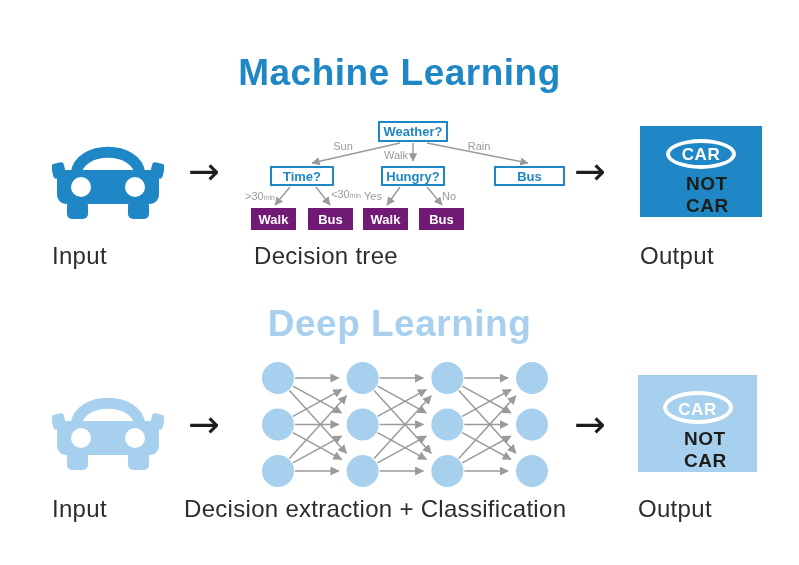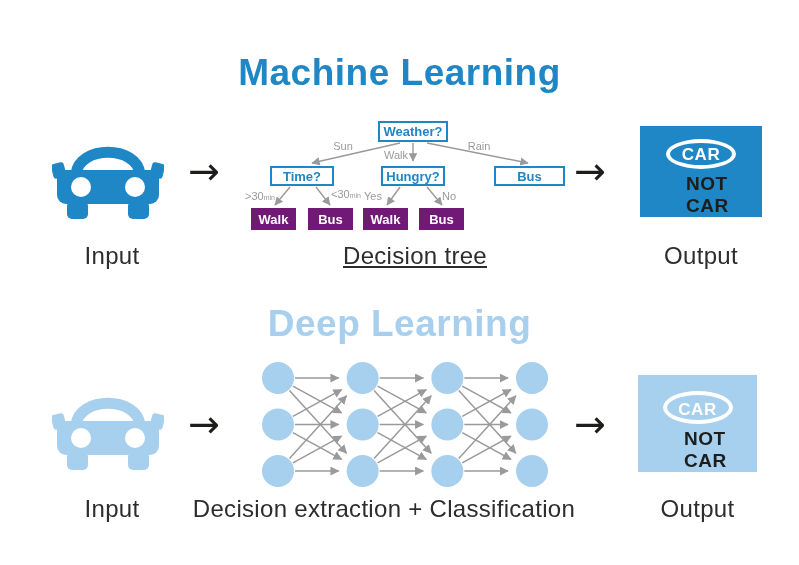--- a/index.html
+++ b/index.html
@@ -14,21 +14,21 @@
   .title-ml{top:54px;color:#1f87c5;}
   .title-dl{top:305px;color:#a8d0ee;}
   .car{position:absolute;width:112px;height:90px;}
   .car-ml{left:52px;top:132px;color:#1f87c5;}
   .car-dl{left:52px;top:383px;color:#a7cfee;}
   .flow-arrow{
     position:absolute;font-size:38px;line-height:1;color:#1d1d1b;
     font-family:"DejaVu Sans",sans-serif;
   }
   .row-label{
-    position:absolute;font-size:24px;color:#2d2d2d;text-align:center;
+    position:absolute;font-size:24px;color:#2d2d2d;
     font-weight:400;letter-spacing:.3px;white-space:nowrap;
   }
   
   .tree-svg{position:absolute;left:240px;top:108px;}
   .tbox{
     position:absolute;box-sizing:border-box;border:2px solid #1f87c5;background:#fff;
     color:#1f87c5;font-size:13px;font-weight:700;display:flex;align-items:center;
     justify-content:center;line-height:1;
   }
   .leaf{background:#701a75;border:none;color:#fff;}
@@ -110,21 +110,21 @@
   <div class="edge-label" style="left:442px;top:191px;"><span>No</span><span class="sub"></span></div>
 
   <div class="outbox outbox-ml">
     <div class="car-ellipse">
       <span>CAR</span>
     </div>
     <div class="not-car">NOT CAR</div>
   </div>
 
   <div class="row-label" style="left:52px;top:242px;width:120px;">Input</div>
-  <div class="row-label" style="left:265px;top:242px;width:300px;text-decoration:underline;">Decision tree</div>
+  <div class="row-label" style="left:254px;top:242px;width:300px;">Decision tree</div>
   <div class="row-label" style="left:640px;top:242px;width:122px;">Output</div>
 
   <div class="title title-dl">Deep Learning</div>
 
   <div class="car car-dl">
     <svg width="112" height="90" viewBox="0 0 112 90" fill="currentColor">
       <path d="M24,42 C27,13 85,13 88,42" fill="none" stroke="currentColor" stroke-width="11" stroke-linecap="round"></path>
       <rect x="0" y="31" width="13" height="15" rx="3" transform="rotate(-14 6.5 38)"></rect>
       <rect x="99" y="31" width="13" height="15" rx="3" transform="rotate(14 105.5 38)"></rect>
       <rect x="5" y="38" width="102" height="34" rx="9"></rect>

